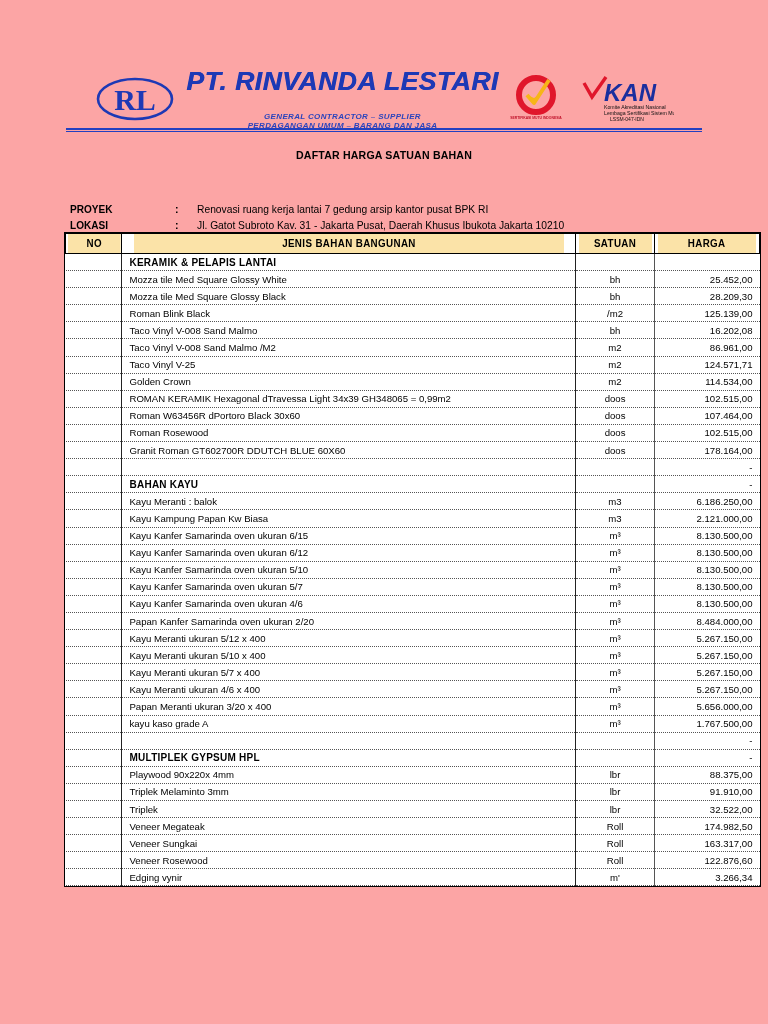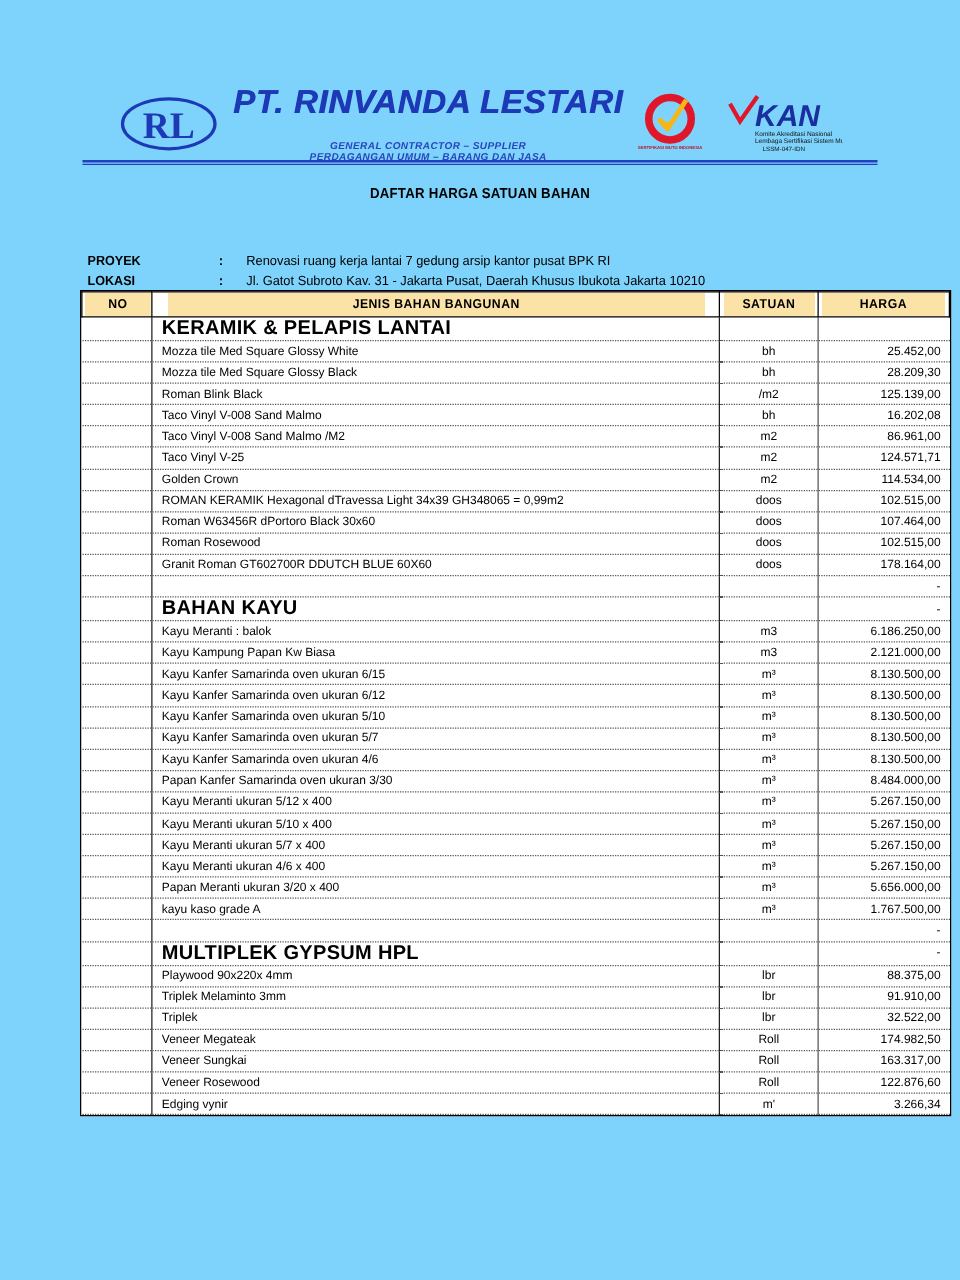--- a/index.html
+++ b/index.html
@@ -6,21 +6,21 @@
   html, body {
     margin: 0; padding: 0;
     width: 768px; height: 1024px;
     background: #ffffff;
     font-family: "Liberation Sans", sans-serif;
     color: #000;
   }
   .page {
     position: relative;
     width: 768px; height: 1024px;
-    background: #7dd3fc;
+    background: #fca5a5;
     overflow: hidden;
   }
 
   
   .letterhead {
     position: absolute;
     left: 66px; top: 68px;
     width: 636px; height: 62px;
     display: flex;
     align-items: center;
@@ -119,21 +119,21 @@
     border-bottom: 1px dotted #555;
     border-right: 1px solid #6d6d6d;
     white-space: nowrap;
     overflow: hidden;
   }
   tbody td.no   { border-right: 1.1px solid #222; }
   tbody td.name { padding-left: 7px; border-right: 1.1px solid #222; text-align: left; }
   tbody td.unit { text-align: center; border-right: 1.2px solid #555; }
   tbody td.price{ text-align: right; padding-right: 7px; border-right: none; }
 
-  tbody tr.section td.name { font-weight: bold; letter-spacing: 0.25px; font-size: 16px; }
+  tbody tr.section td.name { font-weight: bold; letter-spacing: 0.25px; font-size: 10px; }
   tbody tr.spacer td { border-bottom: 1px dotted #555; }
   tbody tr:last-child td { border-bottom: 1px dotted #555; }
 </style>
 </head>
 <body>
 
 <div class="page">
 
   <div class="letterhead">
 
@@ -326,21 +326,21 @@
             <td class="price">8.130.500,00</td>
           </tr>
           <tr class="item">
             <td class="no"></td>
             <td class="name">Kayu Kanfer Samarinda oven ukuran  4/6</td>
             <td class="unit">m³</td>
             <td class="price">8.130.500,00</td>
           </tr>
           <tr class="item">
             <td class="no"></td>
-            <td class="name">Papan Kanfer Samarinda oven ukuran   3/30</td>
+            <td class="name">Papan Kanfer Samarinda oven ukuran   2/20</td>
             <td class="unit">m³</td>
             <td class="price">8.484.000,00</td>
           </tr>
           <tr class="item">
             <td class="no"></td>
             <td class="name">Kayu Meranti  ukuran  5/12 x 400</td>
             <td class="unit">m³</td>
             <td class="price">5.267.150,00</td>
           </tr>
           <tr class="item">

